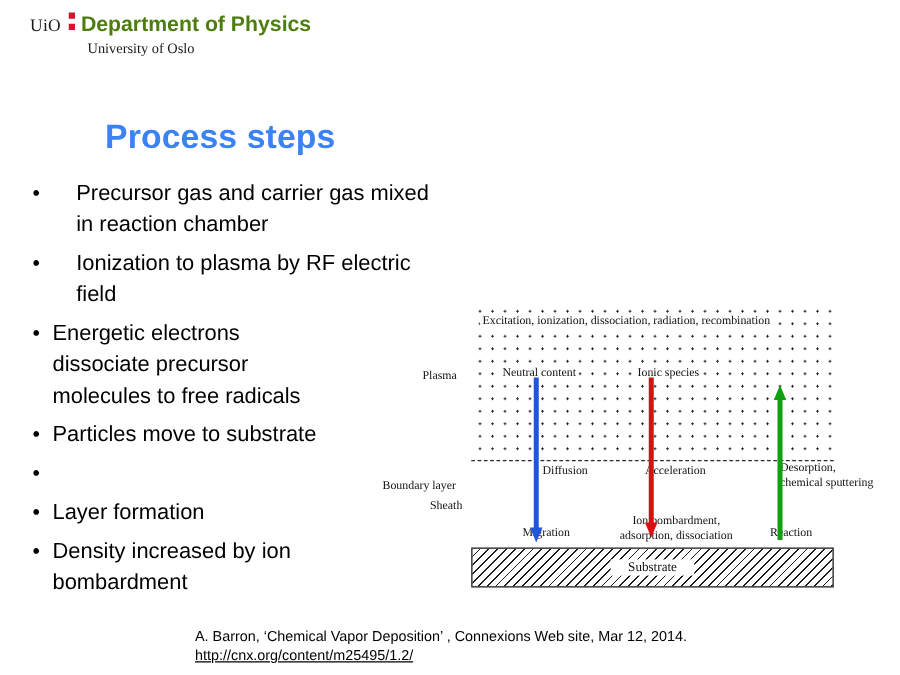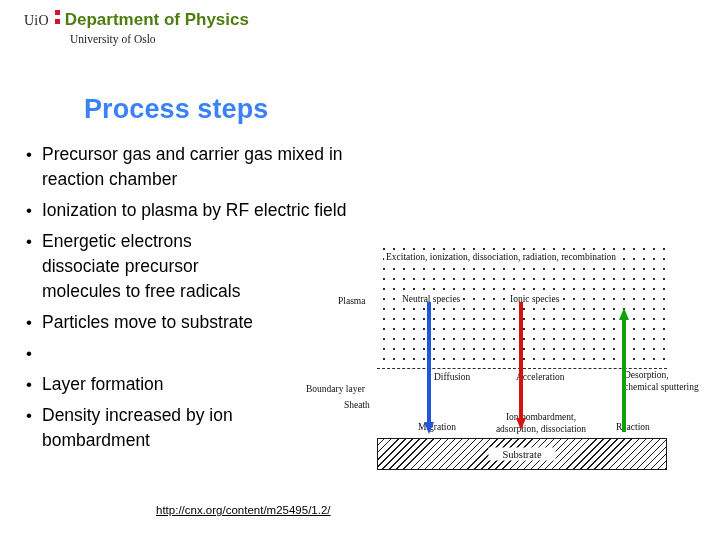--- a/index.html
+++ b/index.html
@@ -96,21 +96,21 @@
     text-align: left;
     color: #000;
   }
   .bullet-text {
     font-size: 17.5px;
     line-height: 25px;
     color: #000;
     white-space: pre-line;
   }
   
-  .bullet.wide .bullet-text { width: 610px; }
+  .bullet.wide .bullet-text { width: 610px; margin-left: 19px; }
 
   
   #figure {
     position: absolute;
     left: 300px;
     top: 240px;
     width: 400px;
     height: 245px;
   }
   
@@ -284,21 +284,21 @@
 </div>
 
 <div id="figure">
 
   <div id="plasma-region"></div>
 
   <div id="boundary-line"></div>
 
   <div class="fig-label boxed" id="lbl-excitation">Excitation, ionization, dissociation, radiation, recombination</div>
   <div class="fig-label" id="lbl-plasma">Plasma</div>
-  <div class="fig-label boxed" id="lbl-neutral">Neutral species</div>
+  <div class="fig-label boxed" id="lbl-neutral">Neutral content</div>
   <div class="fig-label boxed" id="lbl-ionic">Ionic species</div>
   <div class="fig-label boxed" id="lbl-boundary">Boundary layer</div>
   <div class="fig-label" id="lbl-diffusion">Diffusion</div>
   <div class="fig-label" id="lbl-accel">Acceleration</div>
   <div class="fig-label" id="lbl-desorption">Desorption,
 chemical sputtering</div>
   <div class="fig-label" id="lbl-sheath">Sheath</div>
   <div class="fig-label" id="lbl-migration">Migration</div>
   <div class="fig-label" id="lbl-ionbomb">Ion bombardment,
 adsorption, dissociation</div>
@@ -317,14 +317,15 @@
       <span class="head"></span>
   </div>
 
   <div id="substrate">
     <span id="substrate-label">Substrate</span>
   </div>
 
 </div>
 
 <div id="citation">
+  <div>A. Barron, ‘Chemical Vapor Deposition’ , Connexions Web site, Mar 12, 2014.</div>
   <a id="citation-url" href="#">http://cnx.org/content/m25495/1.2/</a>
 </div>
 
 </body></html>

